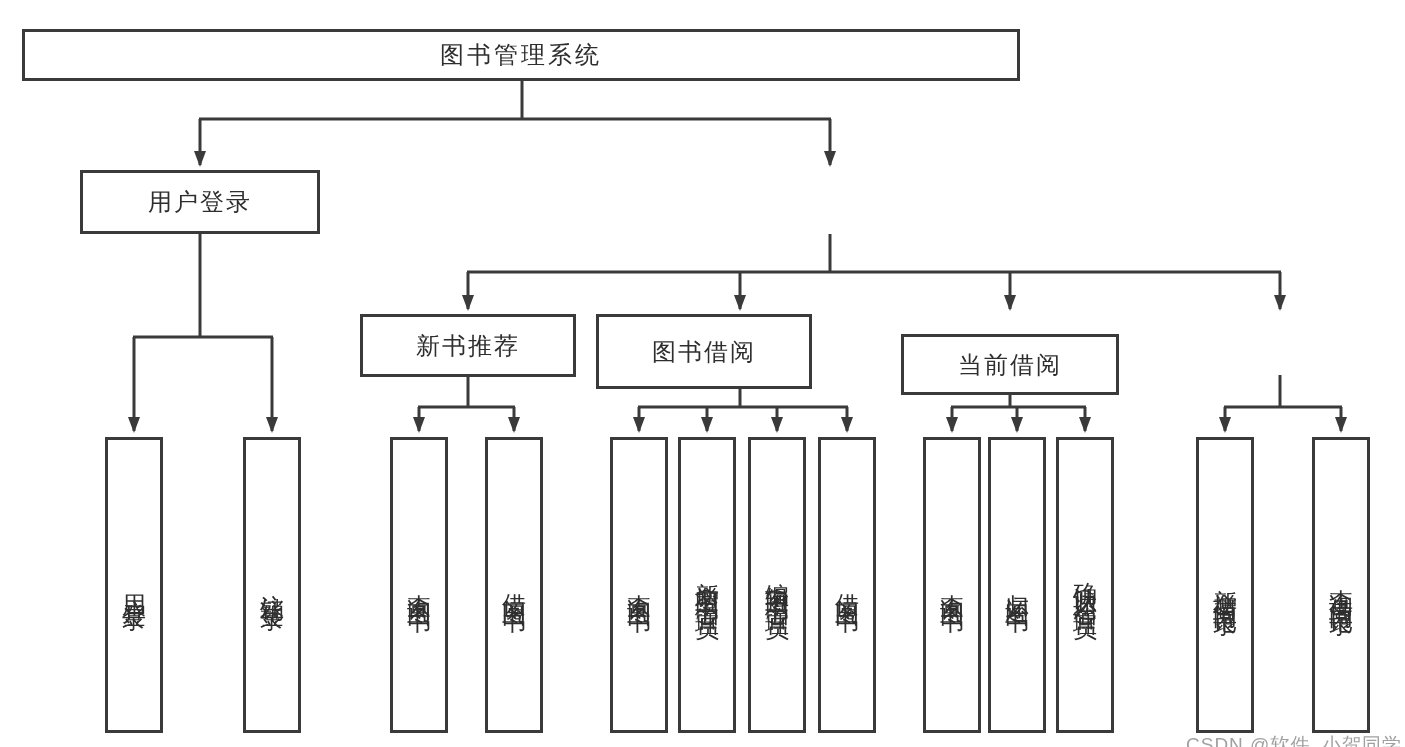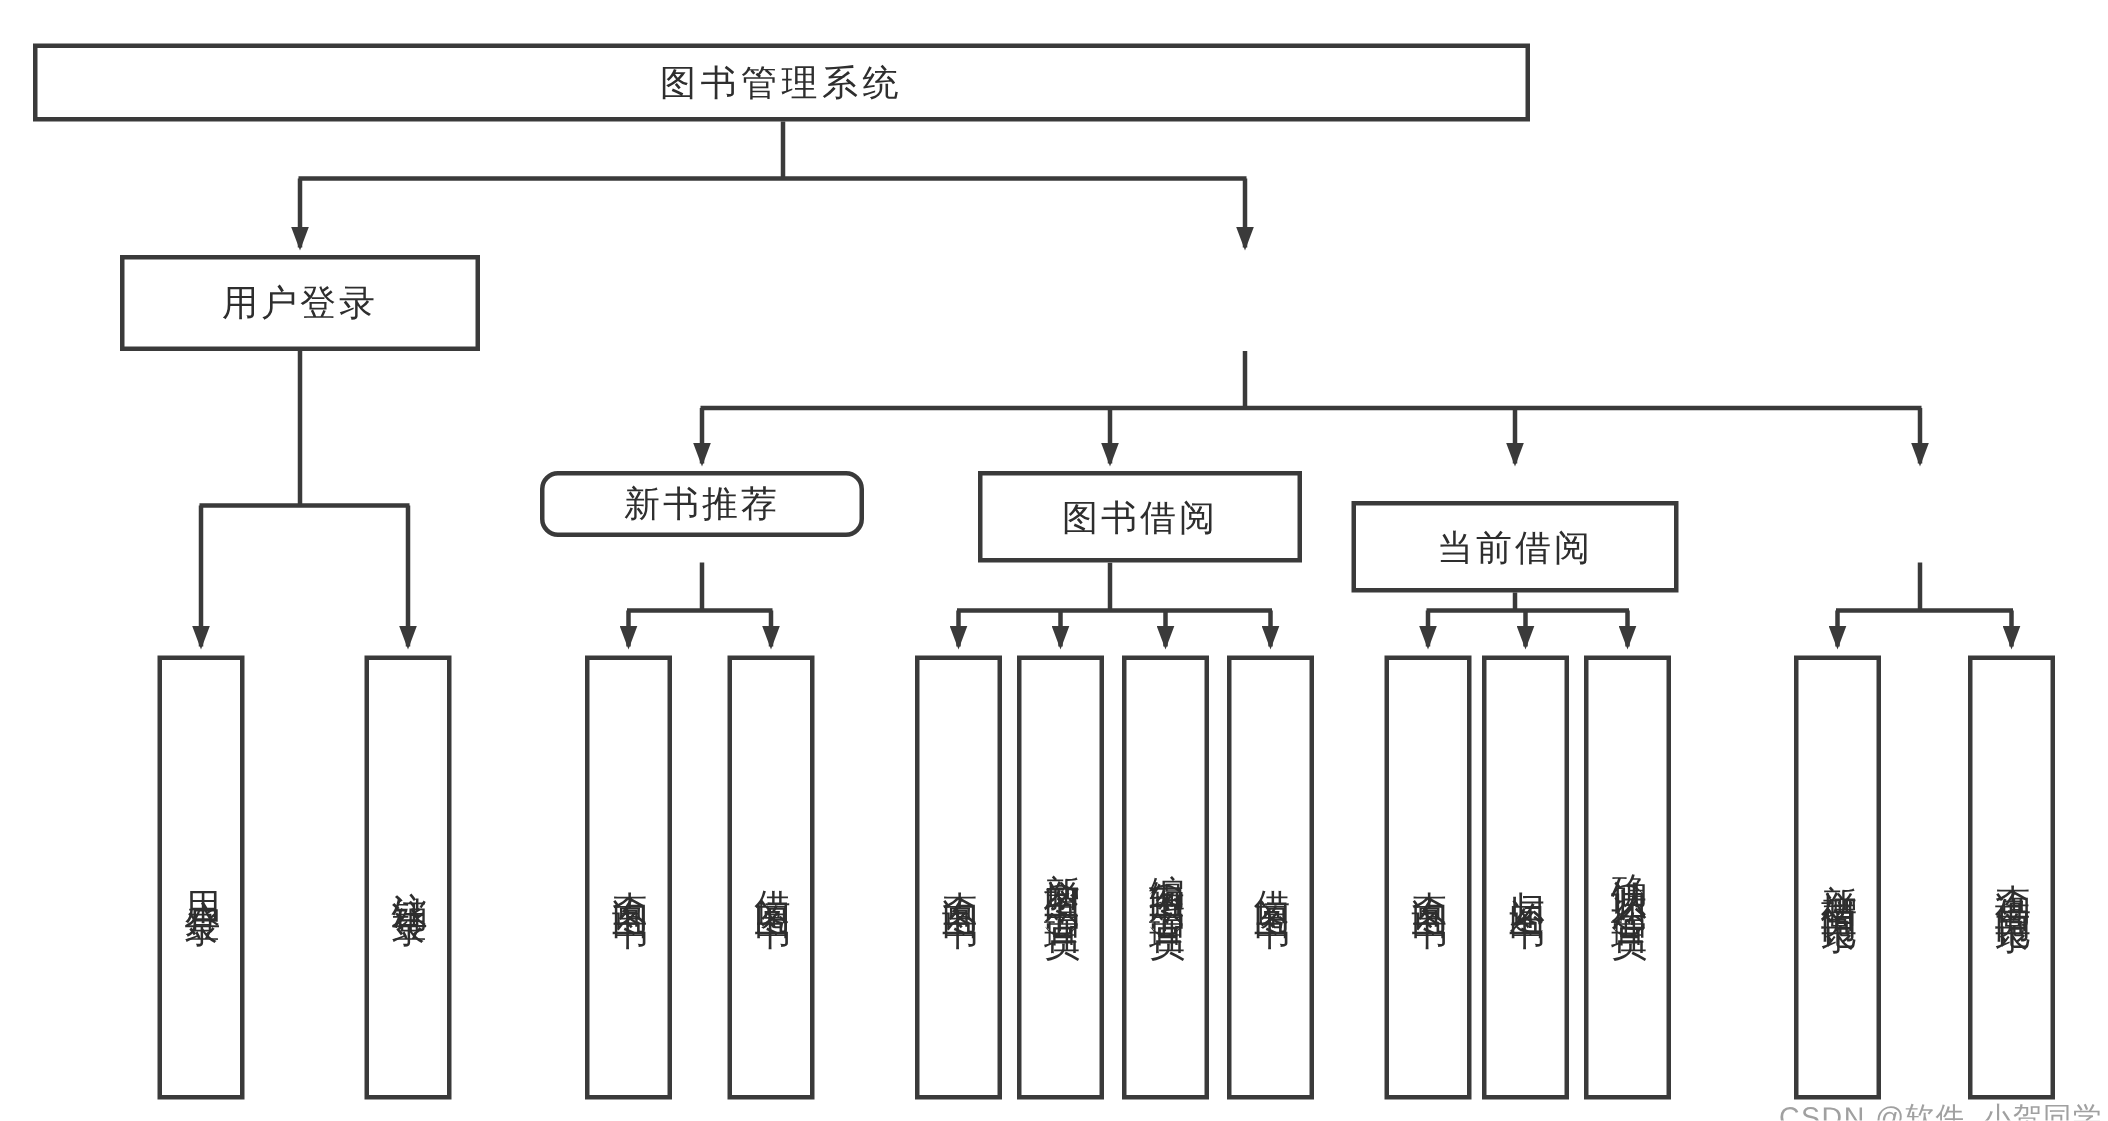--- a/index.html
+++ b/index.html
@@ -114,22 +114,22 @@
       <path d="M1224 407 H1342"></path>
       <path d="M1225 407 V431" marker-end="url(#arrow)"></path>
       <path d="M1341 407 V431" marker-end="url(#arrow)"></path>
     </g>
   </svg>
 
   <div class="node hbox root-box" style="left:22px; top:13px; width:998px; height:52px;margin-top:16px;">图书管理系统</div>
 
   <div class="node hbox" style="left:80px; top:170px; width:240px; height:64px;">用户登录</div>
 
-  <div class="node hbox" style="left:360px; top:314px; width:216px; height:44px;border-radius:12px;">新书推荐</div>
-  <div class="node hbox" style="left:652px; top:314px; width:216px; height:61px;">图书借阅</div>
+  <div class="node hbox" style="left:360px; top:314px; width:216px; height:63px;">新书推荐</div>
+  <div class="node hbox" style="left:596px; top:314px; width:216px; height:75px;">图书借阅</div>
   <div class="node hbox" style="left:901px; top:314px; width:218px; height:61px;margin-top:20px;">当前借阅</div>
 
   <div class="node vbox" style="left:105px; top:437px; width:58px; height:296px;">用户登录</div>
   <div class="node vbox" style="left:243px; top:437px; width:58px; height:296px;">注销登录</div>
 
   <div class="node vbox" style="left:390px; top:437px; width:58px; height:296px;">查询图书</div>
   <div class="node vbox" style="left:485px; top:437px; width:58px; height:296px;">借阅图书</div>
 
   <div class="node vbox" style="left:610px; top:437px; width:58px; height:296px;">查询图书</div>
   <div class="node vbox" style="left:678px; top:437px; width:58px; height:296px;">新增图书（管理员）</div>

